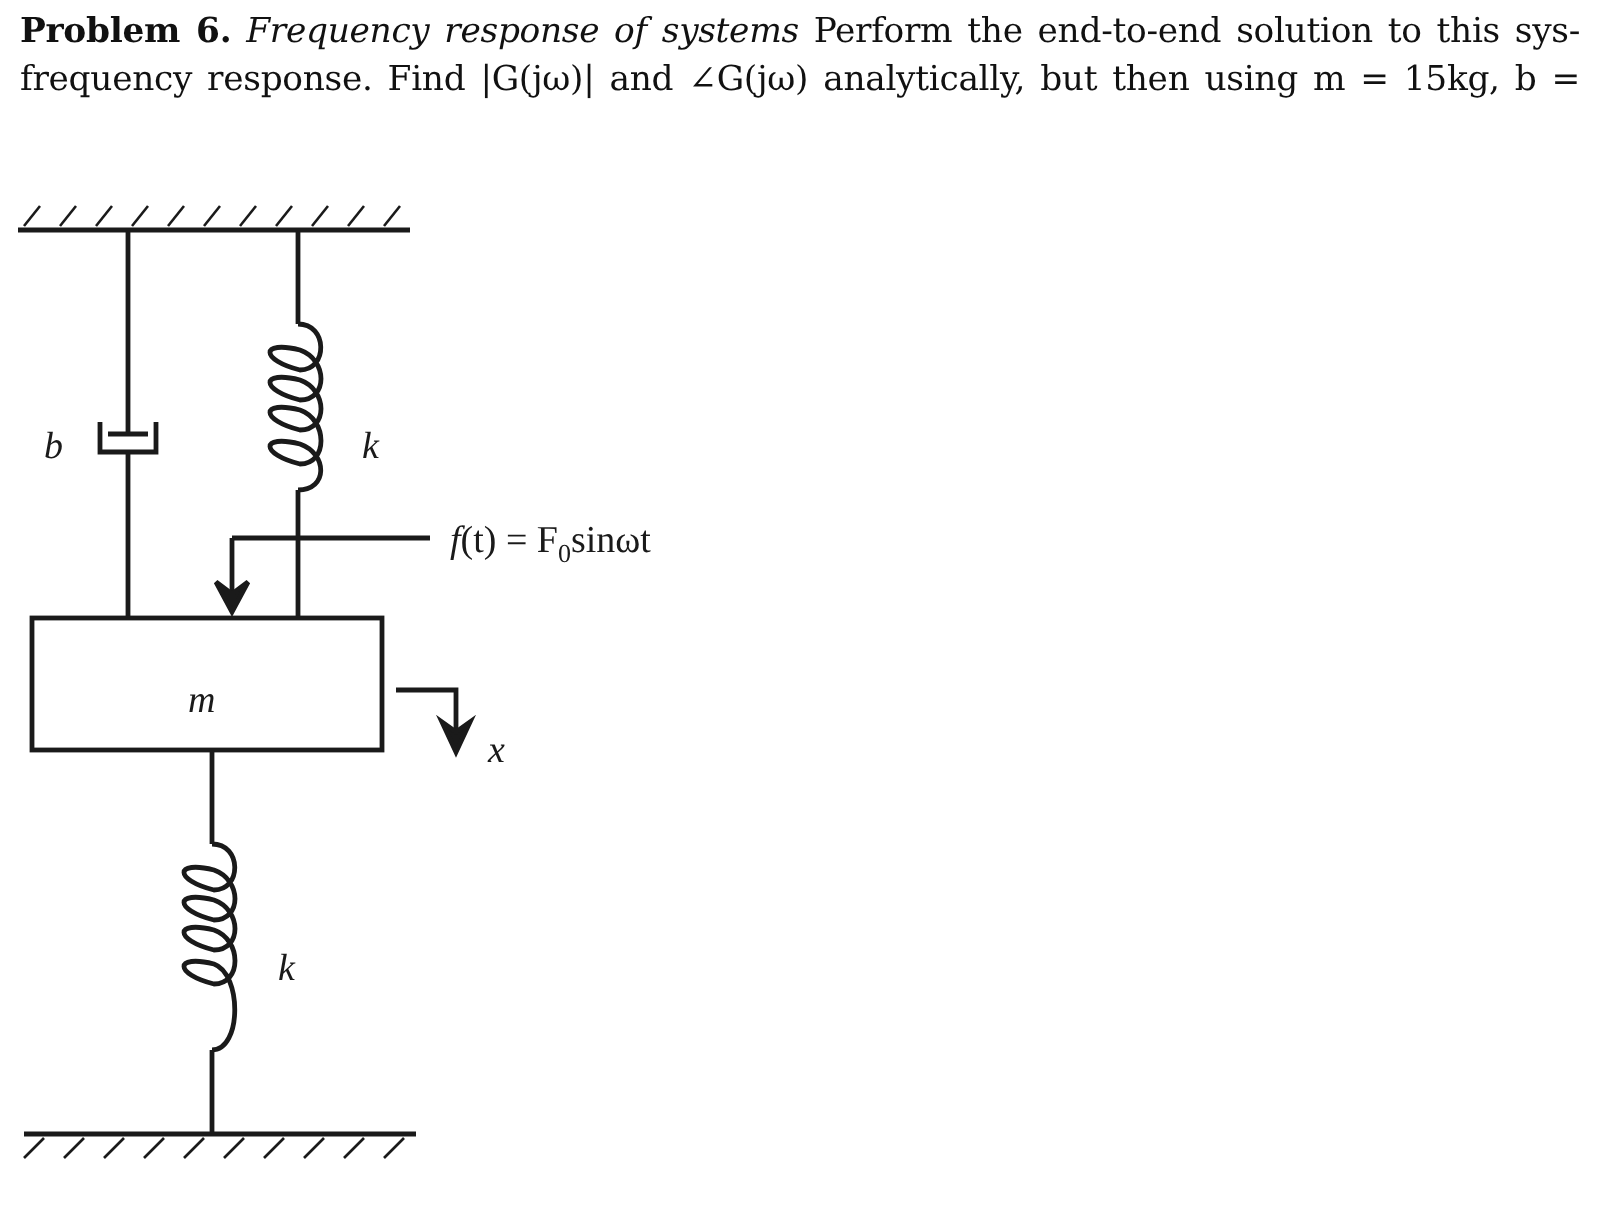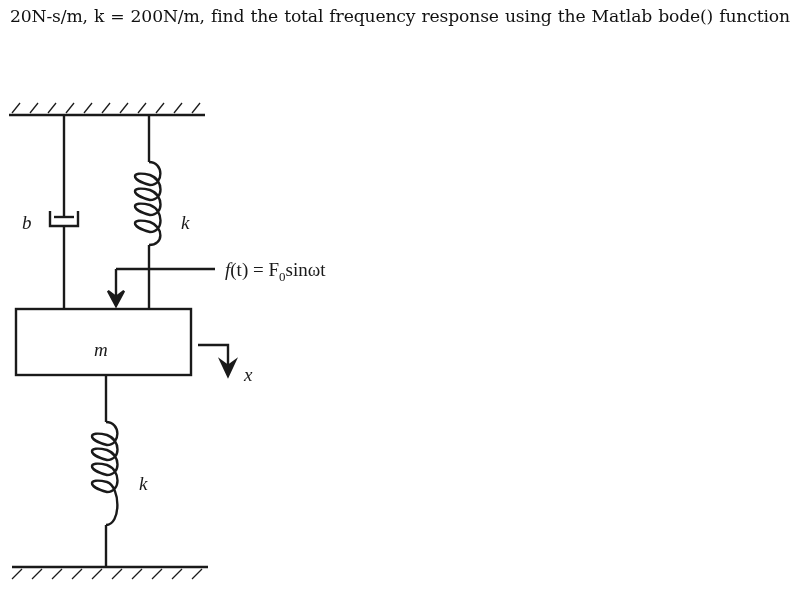--- a/index.html
+++ b/index.html
@@ -14,21 +14,22 @@
   .bold { font-weight: bold; }
   .it { font-style: italic; }
   svg.diagram { position: absolute; left: 0; top: 0; }
   .lbl { font-family: "Liberation Serif", "DejaVu Serif", serif; font-style: italic; fill: #1a1a1a; }
   .eq { font-family: "Liberation Serif", "DejaVu Serif", serif; fill: #1a1a1a; }
 </style>
 </head>
 <body>
 
 <div class="problem">
-  <span class="line">20N-s/m, k = 200N/m, find the total frequency response using the Matlab bode() function</span>
+  <span class="line"><span class="bold">Problem 6.</span> <span class="it">Frequency response of systems</span><span> Perform the end-to-end solution to this sys-</span></span>
+  <span class="line">frequency response. Find |G(jω)| and ∠G(jω) analytically, but then using m = 15kg, b =</span>
 </div>
 
 <svg class="diagram" width="807" height="603" viewBox="0 0 807 603">
   <g stroke="#1a1a1a" stroke-width="2.4" fill="none" stroke-linecap="butt">
 
     <g>
       <line x1="9" y1="115" x2="205" y2="115"></line>
       <g stroke-width="1.3">
         <line x1="12" y1="113" x2="20" y2="103"></line>
           <line x1="30" y1="113" x2="38" y2="103"></line>

